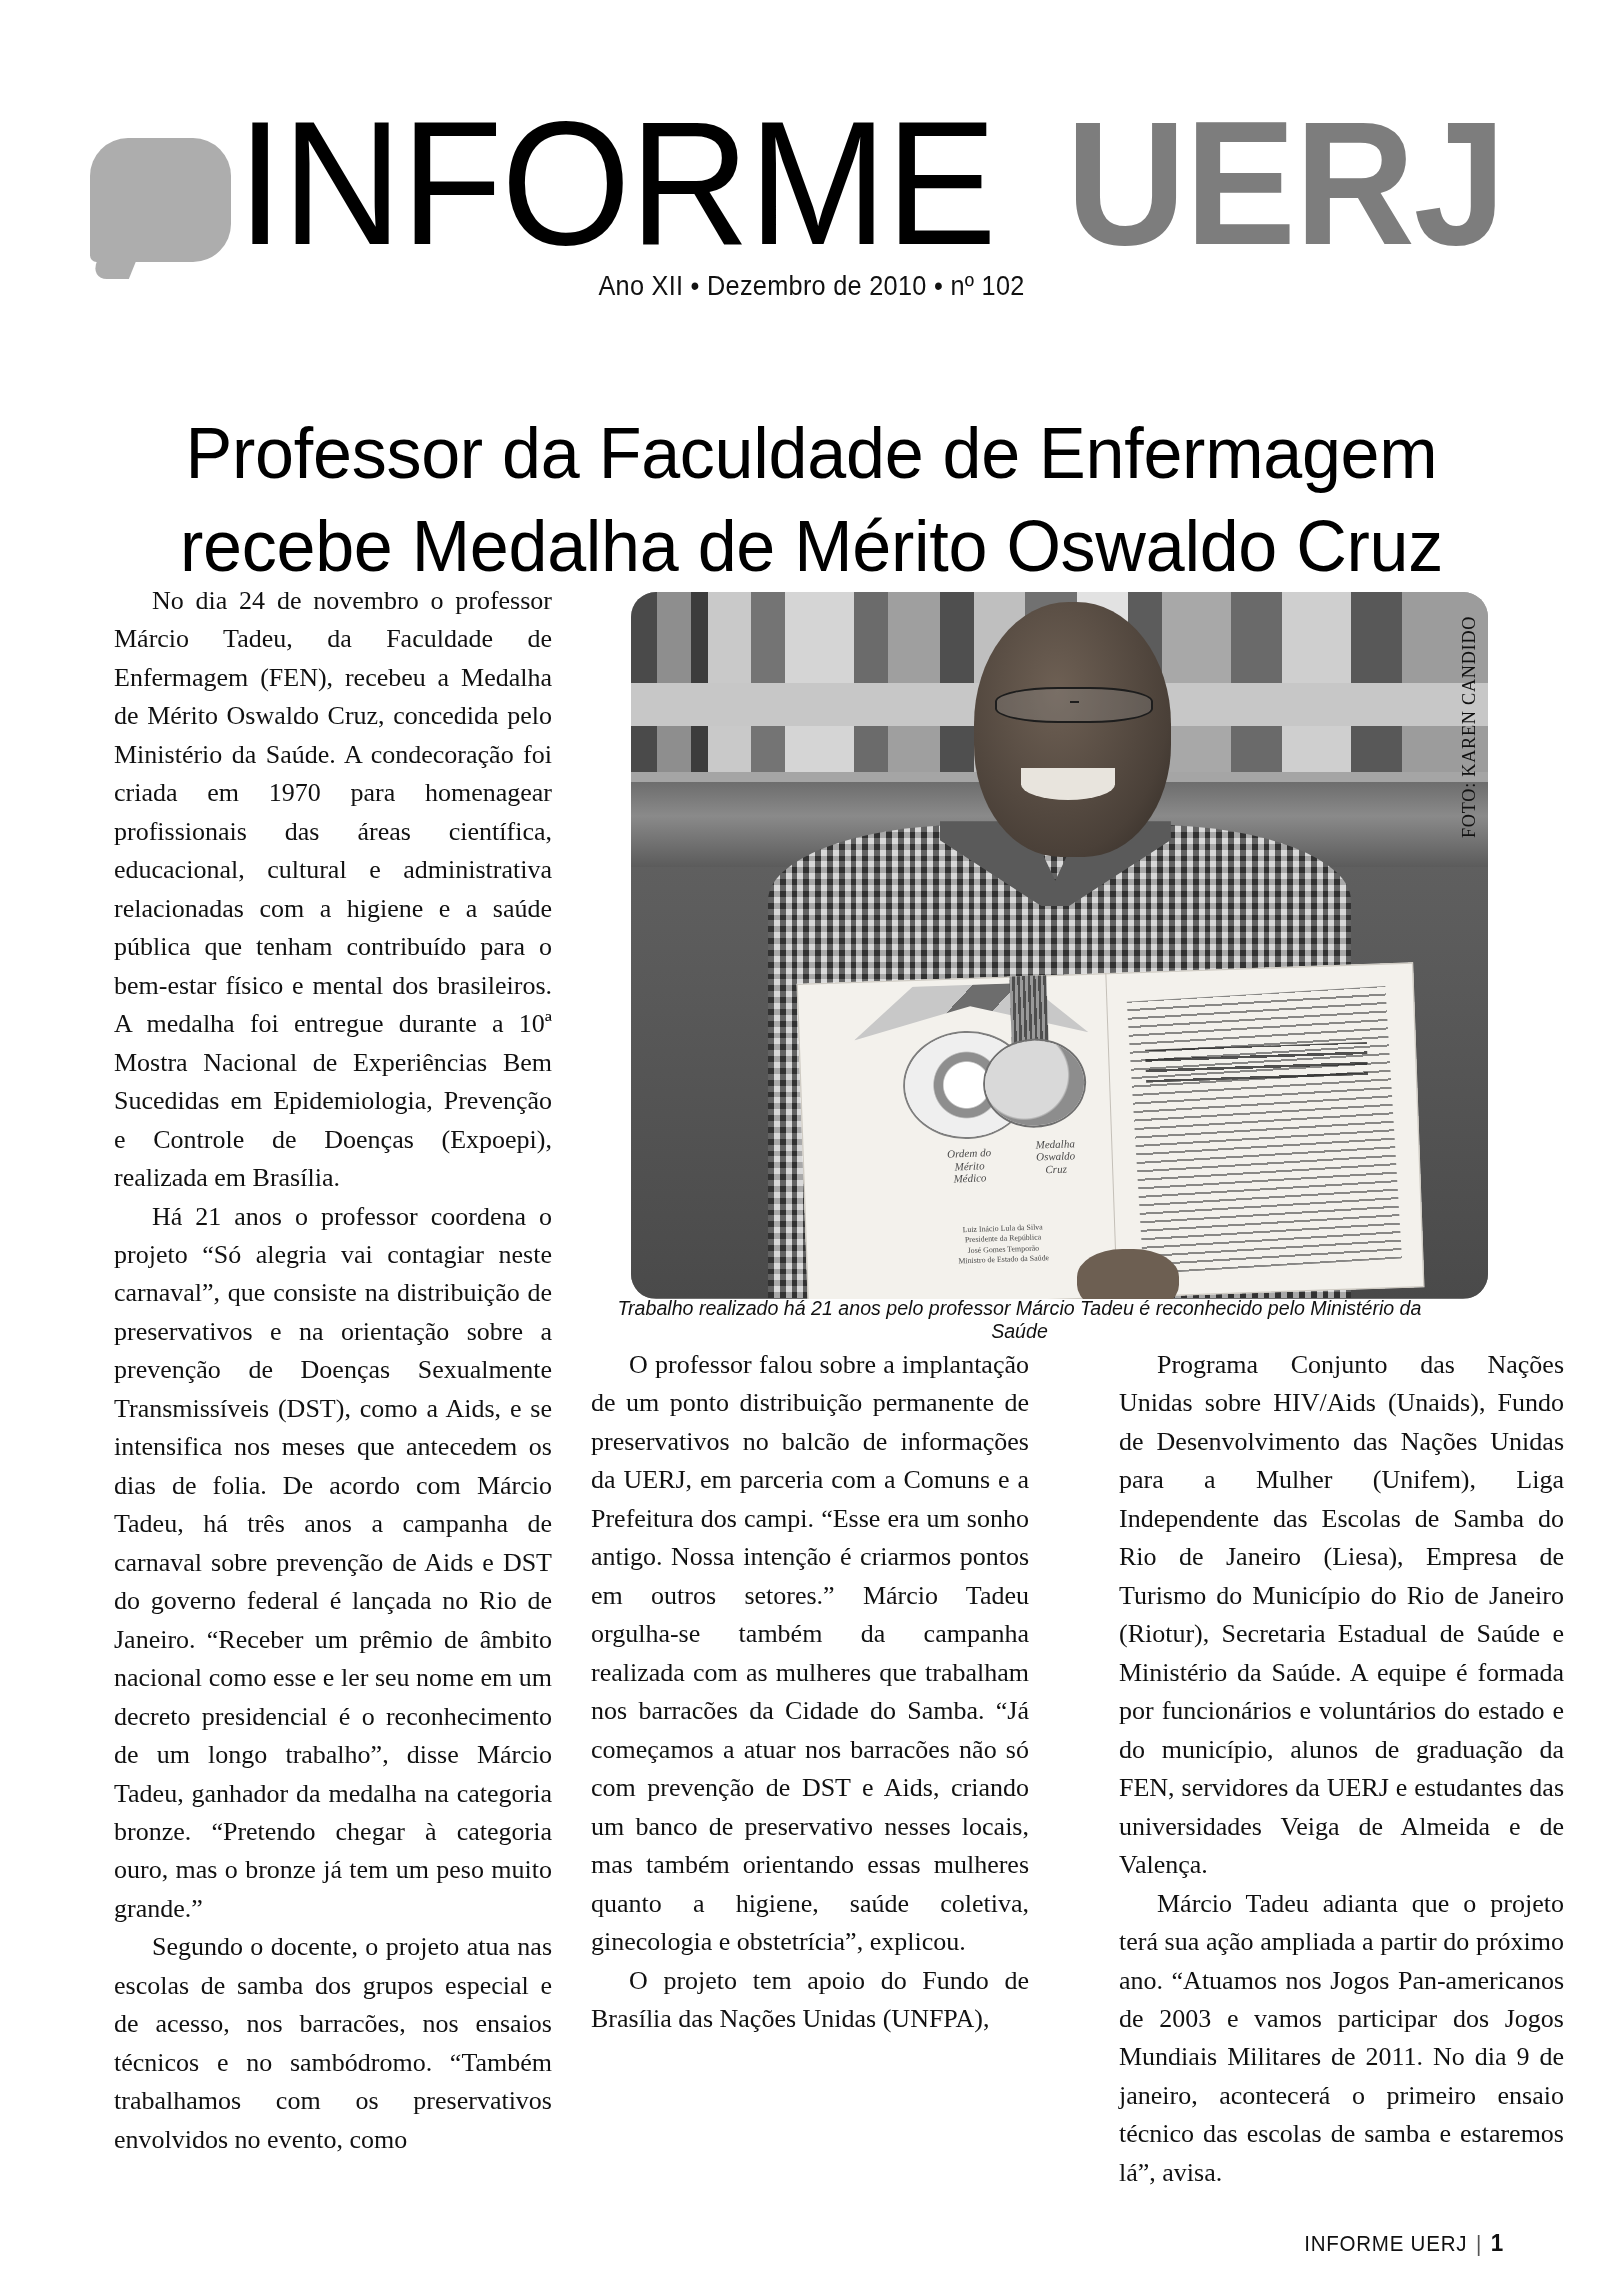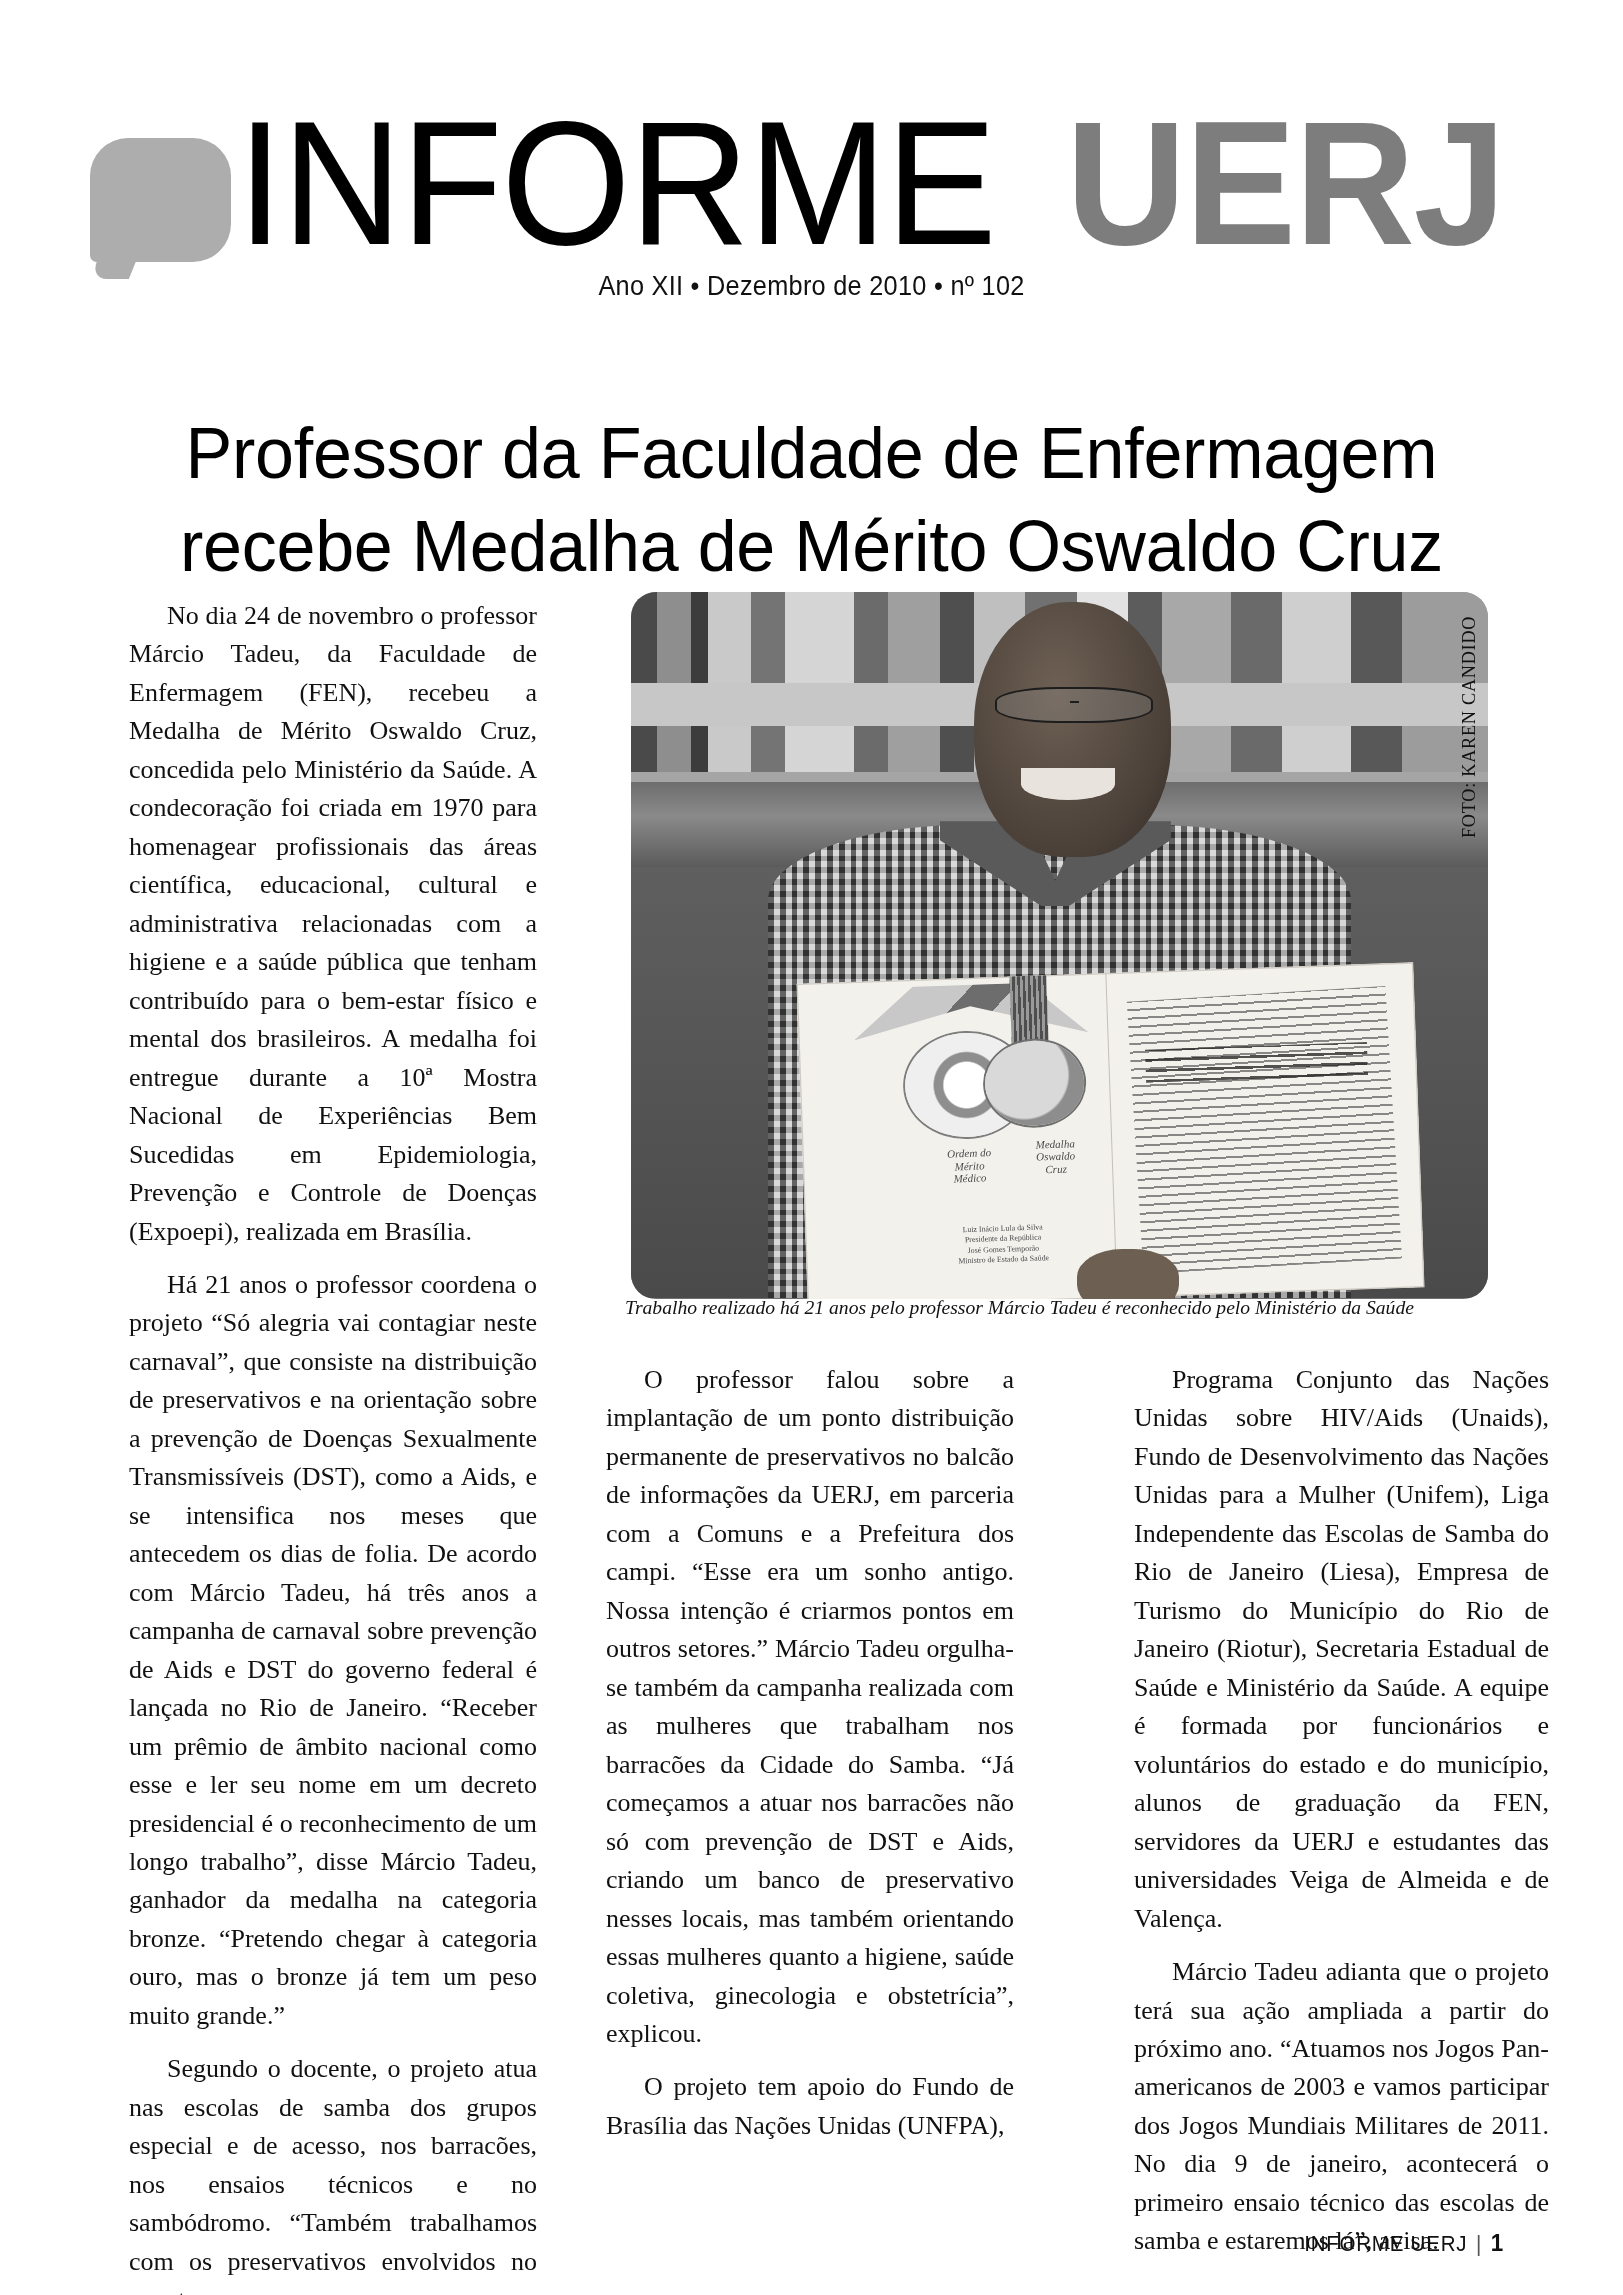--- a/index.html
+++ b/index.html
@@ -271,38 +271,38 @@
     letter-spacing: 0.7px;
     color: #111111;
   }
 
   .caption {
     position: absolute;
     left: 591px;
     top: 1297px;
     width: 857px;
     text-align: center;
-    font-family: Liberation Serif, serif;
+    font-family: Liberation Sans, sans-serif;
     font-style: italic;
     font-size: 19.6px;
     color: #111111;
   }
 
   
   .col {
     position: absolute;
     font-family: "Liberation Serif", serif;
     font-size: 26px;
     line-height: 1.48;
     text-align: justify;
     text-justify: inter-word;
     color: #111111;
     hyphens: manual;
   }
-  .col p { margin: 15px; text-indent: 38px; }
+  .col p { margin: 0; text-indent: 38px; }
   .col-1 { left: 114px;  top: 582px;  width: 438px; height: 1616px; }
   .col-2 { left: 591px;  top: 1346px; width: 438px; height: 850px; }
   .col-3 { left: 1119px; top: 1346px; width: 445px; height: 850px; }
 
   
   .footer {
     position: absolute;
     right: 114px;
     bottom: 38px;
     font-family: "Liberation Sans Narrow", "Liberation Sans", sans-serif;

